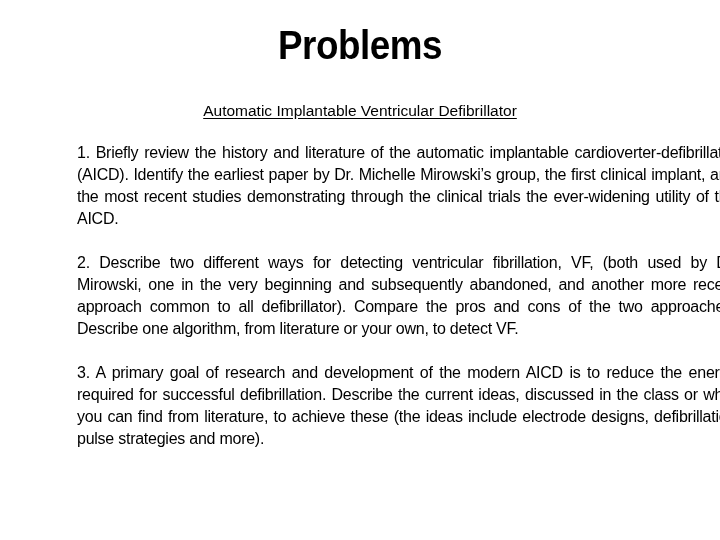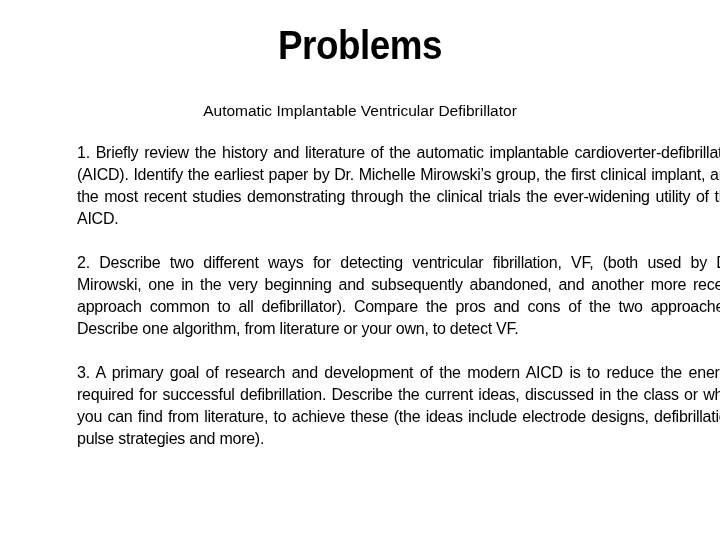--- a/index.html
+++ b/index.html
@@ -29,20 +29,21 @@
       transform-origin: center;
     }
     .subtitle {
       position: absolute;
       top: 101px;
       left: 0;
       width: 720px;
       text-align: center;
       font-size: 15.5px;
       line-height: 20px;
+      text-decoration: underline;
       text-underline-offset: 2px;
     }
     .problems {
       position: absolute;
       top: 142px;
       left: 31px;
       width: 659px;
       margin-left: 46px;
     }
     .problem {

